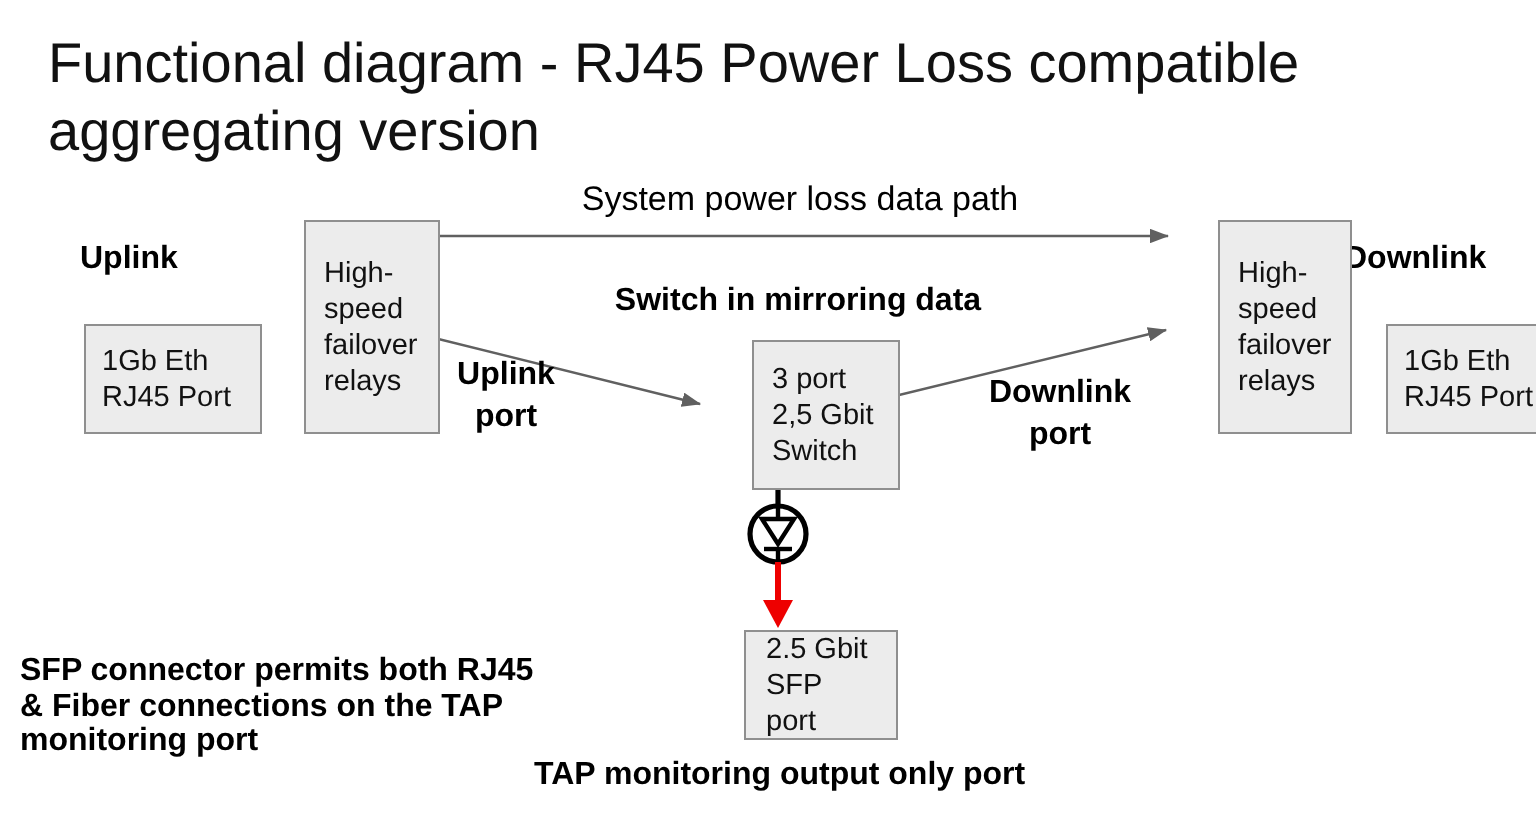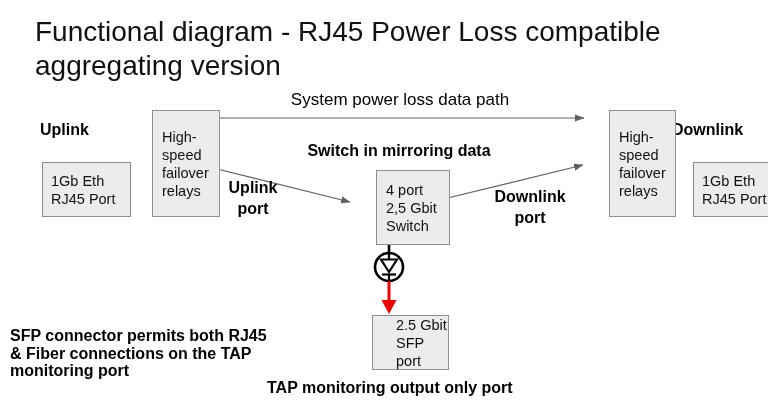--- a/index.html
+++ b/index.html
@@ -10,38 +10,37 @@
     font-family:"Liberation Sans", sans-serif;
     color:#000;
     overflow:hidden;
   }
   .abs{position:absolute;}
   .ml{white-space:pre-line;}
   #title{
     left:24px;top:15px;width:724px;
     font-size:28px;line-height:34px;font-weight:400;color:#111;
     letter-spacing:0;
-    margin-left:11px;
   }
   .note{font-size:17px;font-weight:400;}
   .bold{font-weight:700;font-size:16px;}
   .center{text-align:center;}
   .box{
     background:#ececec;
     border:1.4px solid #8f8f8f;
     box-sizing:border-box;
     display:flex;flex-direction:column;justify-content:center;
     font-size:14.5px;line-height:18px;font-weight:400;color:#111;margin-left:24px;
   }
   #box-uplink-rj45{left:18px;top:162px;width:89px;height:55px;padding-left:8px;}
   #box-uplink-relays{left:128px;top:110px;width:68px;height:107px;padding-left:9px;}
   #box-switch{left:352px;top:170px;width:74px;height:75px;padding-left:9px;}
   #box-downlink-relays{left:585px;top:110px;width:67px;height:107px;padding-left:9px;}
   #box-downlink-rj45{left:669px;top:162px;width:78px;height:55px;padding-left:8px;}
-  #box-sfp{left:348px;top:315px;width:77px;height:55px;padding-left:23px;line-height:18px;}
+  #box-sfp{left:348px;top:315px;width:77px;height:55px;padding-left:10px;line-height:18px;}
   #lbl-syspath{left:248px;top:90px;width:304px;}
   #lbl-switchmode{left:249px;top:142px;width:300px;}
   #lbl-uplink{left:40px;top:121px;}
   #lbl-downlink{left:672px;top:121px;}
   #lbl-uplink-port{left:211px;top:177px;width:84px;line-height:21px;}
   #lbl-downlink-port{left:488px;top:186px;width:84px;line-height:21px;}
   #lbl-sfp-note{left:10px;top:327px;line-height:17.5px;}
   #lbl-tap-note{left:267px;top:379px;}
   #wires{left:0;top:0;}
 </style>
@@ -96,21 +95,21 @@
 &amp; Fiber connections on the TAP
 monitoring port</div>
   <div id="lbl-tap-note" class="abs bold">TAP monitoring output only port</div>
 
   <div id="box-uplink-rj45" class="abs box ml">1Gb Eth
 RJ45 Port</div>
   <div id="box-uplink-relays" class="abs box ml">High-
 speed
 failover
 relays</div>
-  <div id="box-switch" class="abs box ml">4 port
+  <div id="box-switch" class="abs box ml">3 port
 2,5 Gbit
 Switch</div>
   <div id="box-downlink-relays" class="abs box ml">High-
 speed
 failover
 relays</div>
   <div id="box-downlink-rj45" class="abs box ml">1Gb Eth
 RJ45 Port</div>
   <div id="box-sfp" class="abs box ml">2.5 Gbit
 SFP

